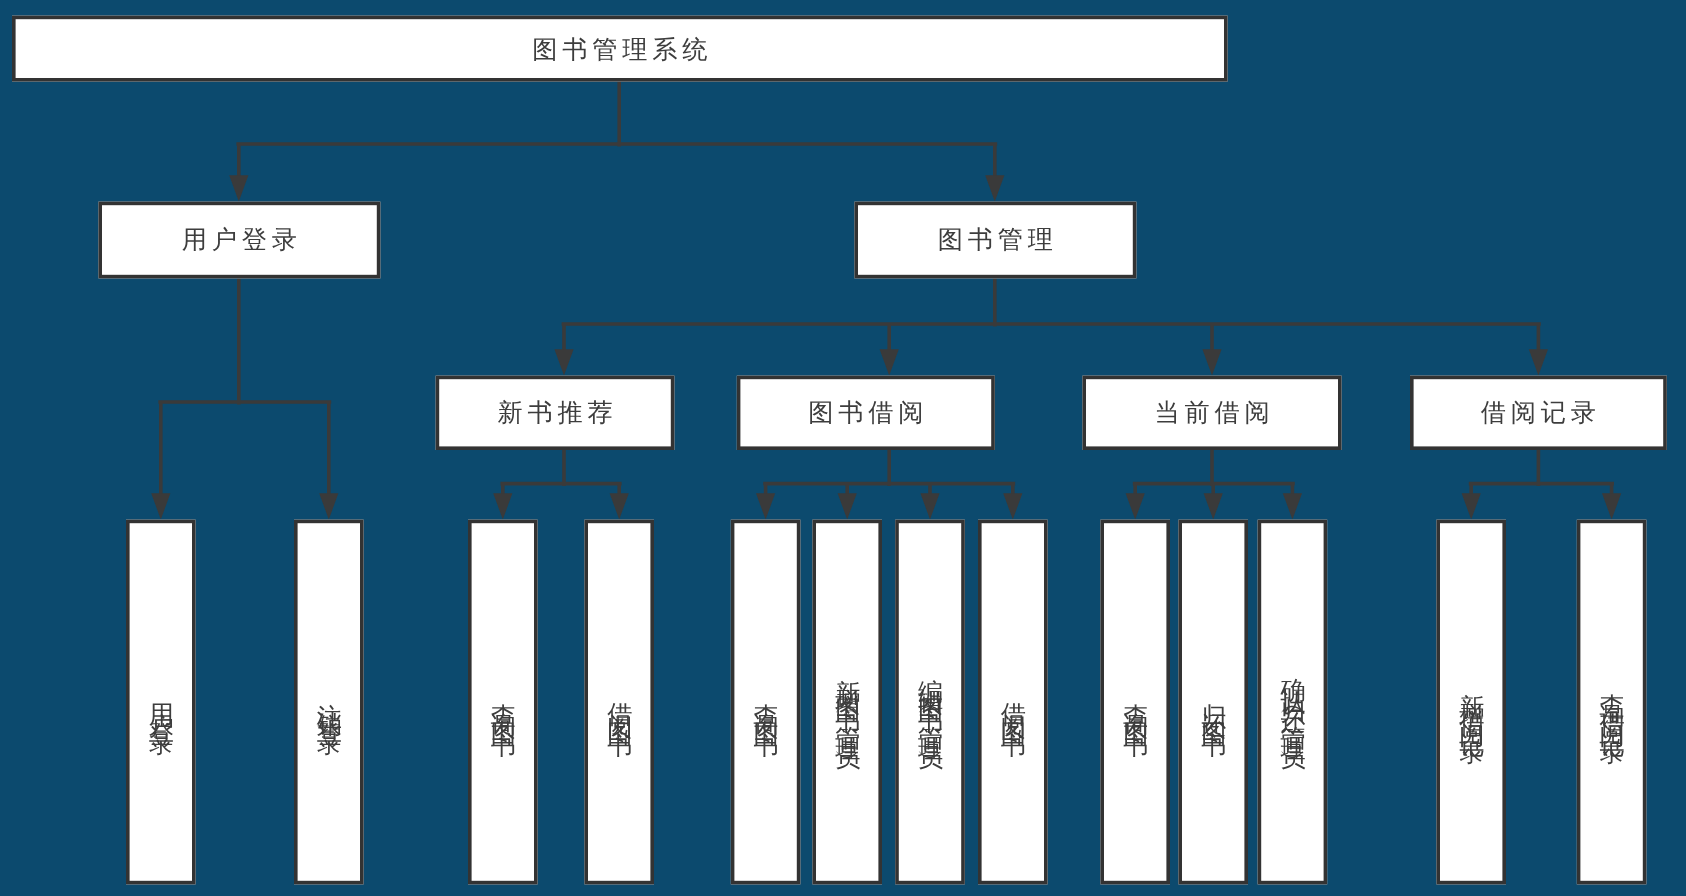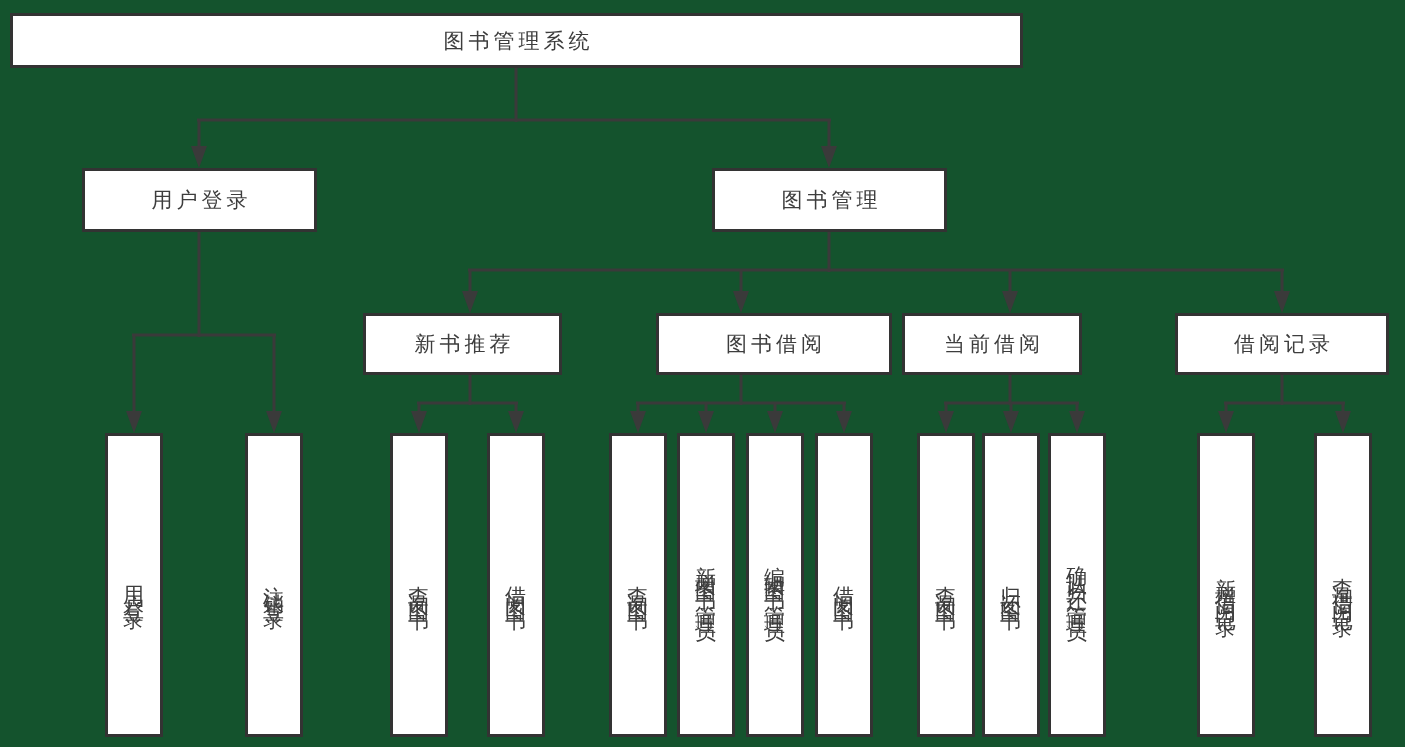--- a/index.html
+++ b/index.html
@@ -1,20 +1,20 @@
 <!DOCTYPE html>
 <html><head>
 <meta charset="utf-8">
 <style>
   html, body { margin: 0; padding: 0; background: #ffffff; }
   #canvas {
     position: relative;
     width: 1405px;
     height: 747px;
-    background: #14532d;
+    background: #0c4a6e;
     font-family: "Liberation Sans", "DejaVu Sans", sans-serif;
     color: #3d3d3d;
     overflow: hidden;
   }
   #connectors {
     position: absolute;
     left: 0; top: 0;
     width: 1405px; height: 747px;
     z-index: 0;
   }
@@ -42,22 +42,22 @@
   }
   
   .n-root   { left: 10px;  top: 13px;  width: 1013px; height: 55px; }
   
   .lvl2     { top: 168px; height: 64px; width: 235px; }
   .n-userlogin { left: 82px; }
   .n-bookmgmt  { left: 712px; }
   
   .lvl3     { top: 313px; height: 62px; }
   .n-newbook   { left: 363px;  width: 199px; }
-  .n-borrow    { left: 656px;  width: 236px; }
-  .n-current   { left: 902px;  width: 180px; }
+  .n-borrow    { left: 614px;  width: 215px; }
+  .n-current   { left: 902px;  width: 216px; }
   .n-records   { left: 1175px; width: 214px; }
   
   .leaf     { top: 433px; height: 304px; width: 58px; }
   .f-ul1 { left: 105px; }
   .f-ul2 { left: 245px; }
   .f-nb1 { left: 390px; }
   .f-nb2 { left: 487px; }
   .f-bb1 { left: 609px; }
   .f-bb2 { left: 677px; }
   .f-bb3 { left: 746px; }

